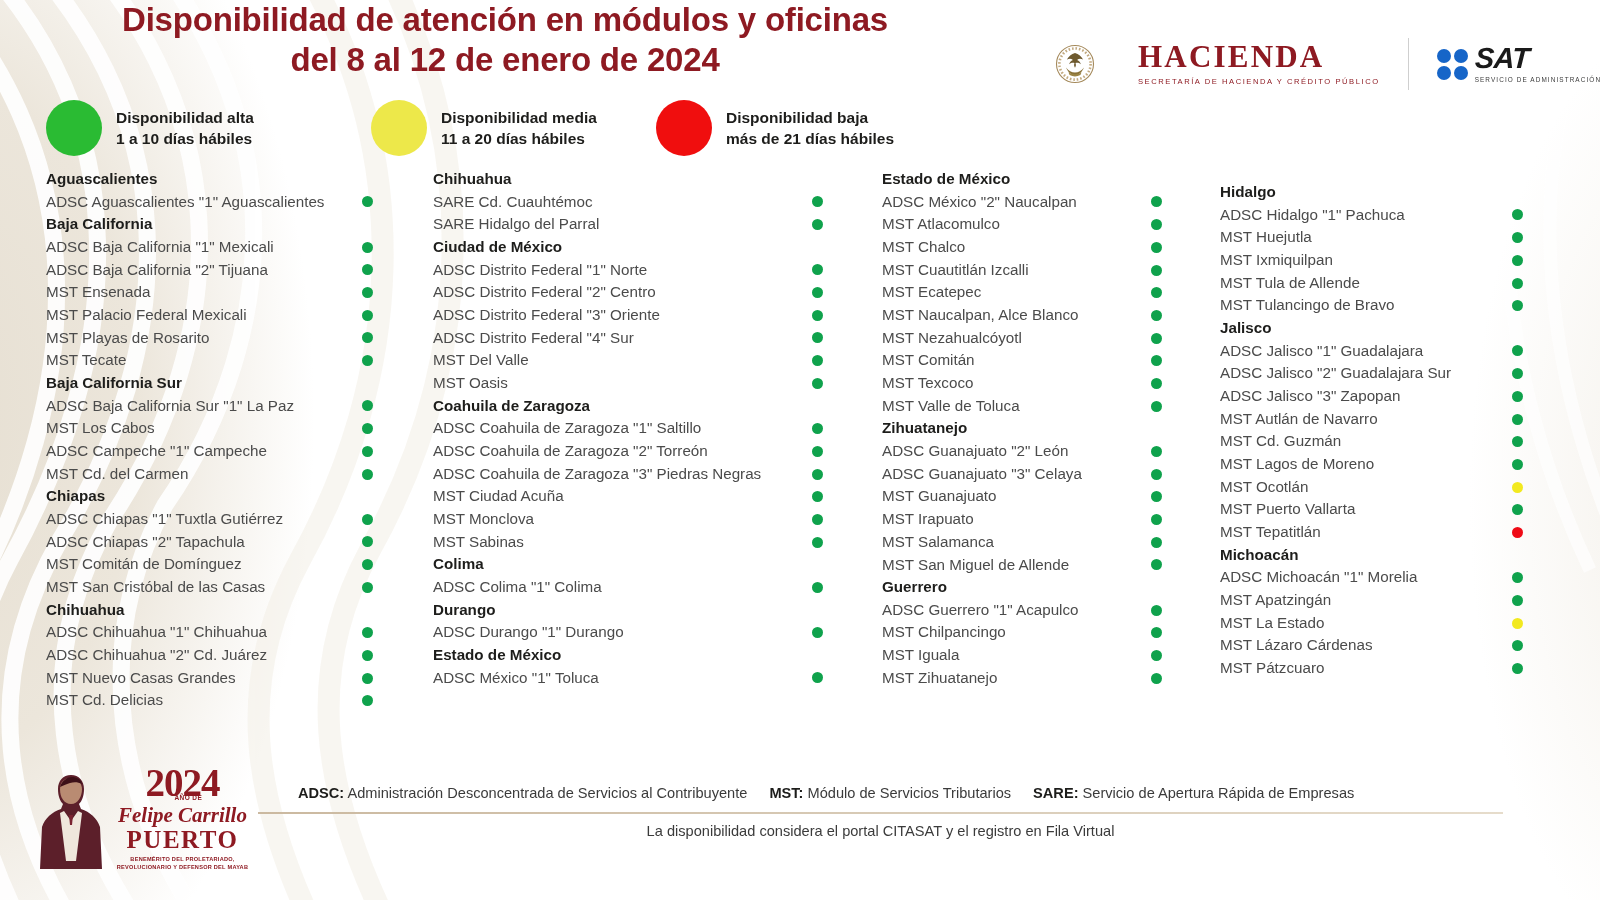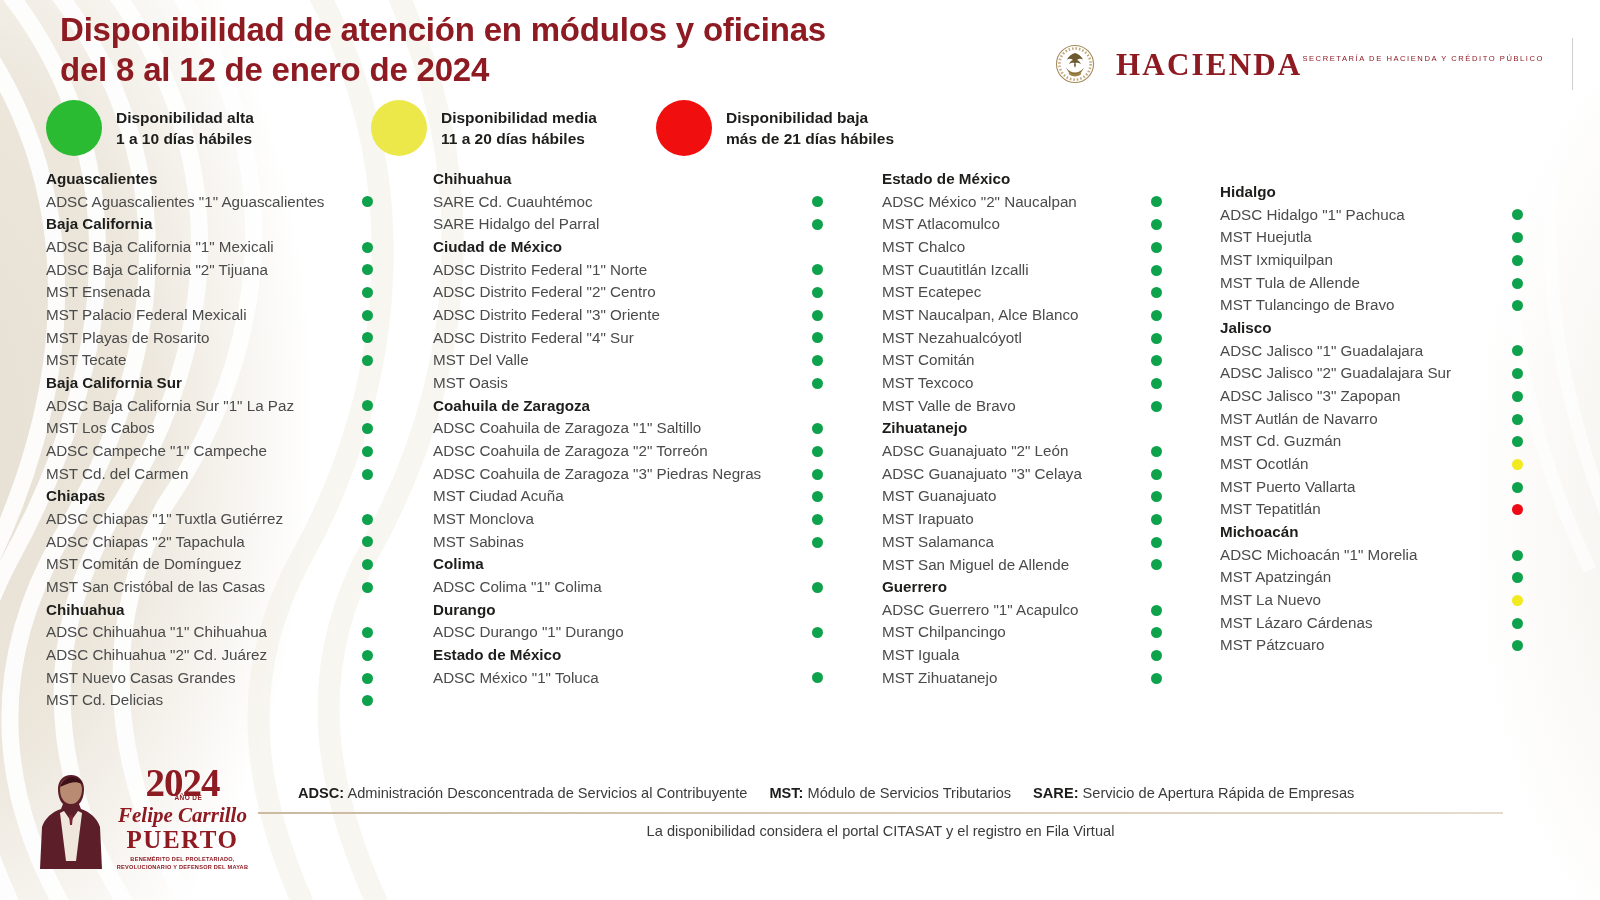--- a/index.html
+++ b/index.html
@@ -17,29 +17,29 @@
       radial-gradient(ellipse 520px 900px at -60px 420px, #e6dfd2 0%, #ece6db 38%, rgba(240,236,228,0) 72%),
       radial-gradient(ellipse 330px 700px at 1700px 500px, rgba(233,226,213,.55) 0%, rgba(240,236,228,0) 70%),
       linear-gradient(180deg,#ffffff 0%,#ffffff 100%);
   }
   #bg-watermark svg{position:absolute;left:0;top:0;width:1600px;height:900px;}
 
   .page{position:relative;z-index:2;width:1600px;height:900px;}
 
   
   .header{position:absolute;left:0;top:0;width:1600px;height:100px;}
-  .title-block{position:absolute;left:60px;top:10px;width:890px;}
+  .title-block{position:absolute;left:60px;top:0;width:890px;text-align:center;}
   .title-line{
     color:#8e1a22;font-weight:bold;font-size:33px;line-height:40px;letter-spacing:-.2px;
   }
 
   
   .brand{position:absolute;left:1048px;top:38px;display:flex;align-items:center;gap:14px;}
   .brand .eagle{width:54px;height:40px;flex:0 0 auto;}
-  .hacienda-txt{display:flex;flex-direction:row;justify-content:center;}
+  .hacienda-txt{display:flex;flex-direction:column;justify-content:center;margin-left:22px;}
   .hacienda-word{color:#8e1a22;font-family:"Liberation Serif",serif;font-weight:bold;
      font-size:31px;letter-spacing:2.2px;line-height:31px;}
   .hacienda-sub{color:#8e1a22;font-size:7.6px;letter-spacing:1.55px;line-height:11px;
      margin-top:4px;white-space:nowrap;}
   .brand-div{width:1px;height:52px;background:#cfcfcf;margin:0 14px;}
   .sat-lock{display:flex;align-items:center;gap:7px;}
   .sat-dots{display:grid;grid-template-columns:14px 14px;grid-template-rows:14px 14px;gap:3px;}
   .sat-dots i{display:block;width:14px;height:14px;border-radius:50%;background:#1665c8;}
   .sat-txt{display:flex;flex-direction:column;}
   .sat-word{color:#1a1a1a;font-weight:bold;font-size:29px;letter-spacing:-.5px;line-height:28px;
@@ -403,21 +403,21 @@
           </div>
           <div class="office-row">
             <span class="office-name">MST Comitán</span>
             <span class="dot alta" style="background: rgb(15, 162, 76);"></span>
           </div>
           <div class="office-row">
             <span class="office-name">MST Texcoco</span>
             <span class="dot alta" style="background: rgb(15, 162, 76);"></span>
           </div>
           <div class="office-row">
-            <span class="office-name">MST Valle de Bravo</span>
+            <span class="office-name">MST Valle de Toluca</span>
             <span class="dot alta" style="background: rgb(15, 162, 76);"></span>
           </div>
           <div class="state-head">Zihuatanejo</div>
           <div class="office-row">
             <span class="office-name">ADSC Guanajuato "2" León</span>
             <span class="dot alta" style="background: rgb(15, 162, 76);"></span>
           </div>
           <div class="office-row">
             <span class="office-name">ADSC Guanajuato "3" Celaya</span>
             <span class="dot alta" style="background: rgb(15, 162, 76);"></span>
@@ -495,20 +495,24 @@
           </div>
           <div class="office-row">
             <span class="office-name">MST Autlán de Navarro</span>
             <span class="dot alta" style="background: rgb(15, 162, 76);"></span>
           </div>
           <div class="office-row">
             <span class="office-name">MST Cd. Guzmán</span>
             <span class="dot alta" style="background: rgb(15, 162, 76);"></span>
           </div>
           <div class="office-row">
+            <span class="office-name">MST Lagos de Moreno</span>
+            <span class="dot alta" style="background: rgb(15, 162, 76);"></span>
+          </div>
+          <div class="office-row">
             <span class="office-name">MST Ocotlán</span>
             <span class="dot media" style="background: rgb(242, 233, 31);"></span>
           </div>
           <div class="office-row">
             <span class="office-name">MST Puerto Vallarta</span>
             <span class="dot alta" style="background: rgb(15, 162, 76);"></span>
           </div>
           <div class="office-row">
             <span class="office-name">MST Tepatitlán</span>
             <span class="dot baja" style="background: rgb(239, 11, 22);"></span>
@@ -516,21 +520,21 @@
           <div class="state-head">Michoacán</div>
           <div class="office-row">
             <span class="office-name">ADSC Michoacán "1" Morelia</span>
             <span class="dot alta" style="background: rgb(15, 162, 76);"></span>
           </div>
           <div class="office-row">
             <span class="office-name">MST Apatzingán</span>
             <span class="dot alta" style="background: rgb(15, 162, 76);"></span>
           </div>
           <div class="office-row">
-            <span class="office-name">MST La Nuevo</span>
+            <span class="office-name">MST La Estado</span>
             <span class="dot media" style="background: rgb(242, 233, 31);"></span>
           </div>
           <div class="office-row">
             <span class="office-name">MST Lázaro Cárdenas</span>
             <span class="dot alta" style="background: rgb(15, 162, 76);"></span>
           </div>
           <div class="office-row">
             <span class="office-name">MST Pátzcuaro</span>
             <span class="dot alta" style="background: rgb(15, 162, 76);"></span>
           </div>

